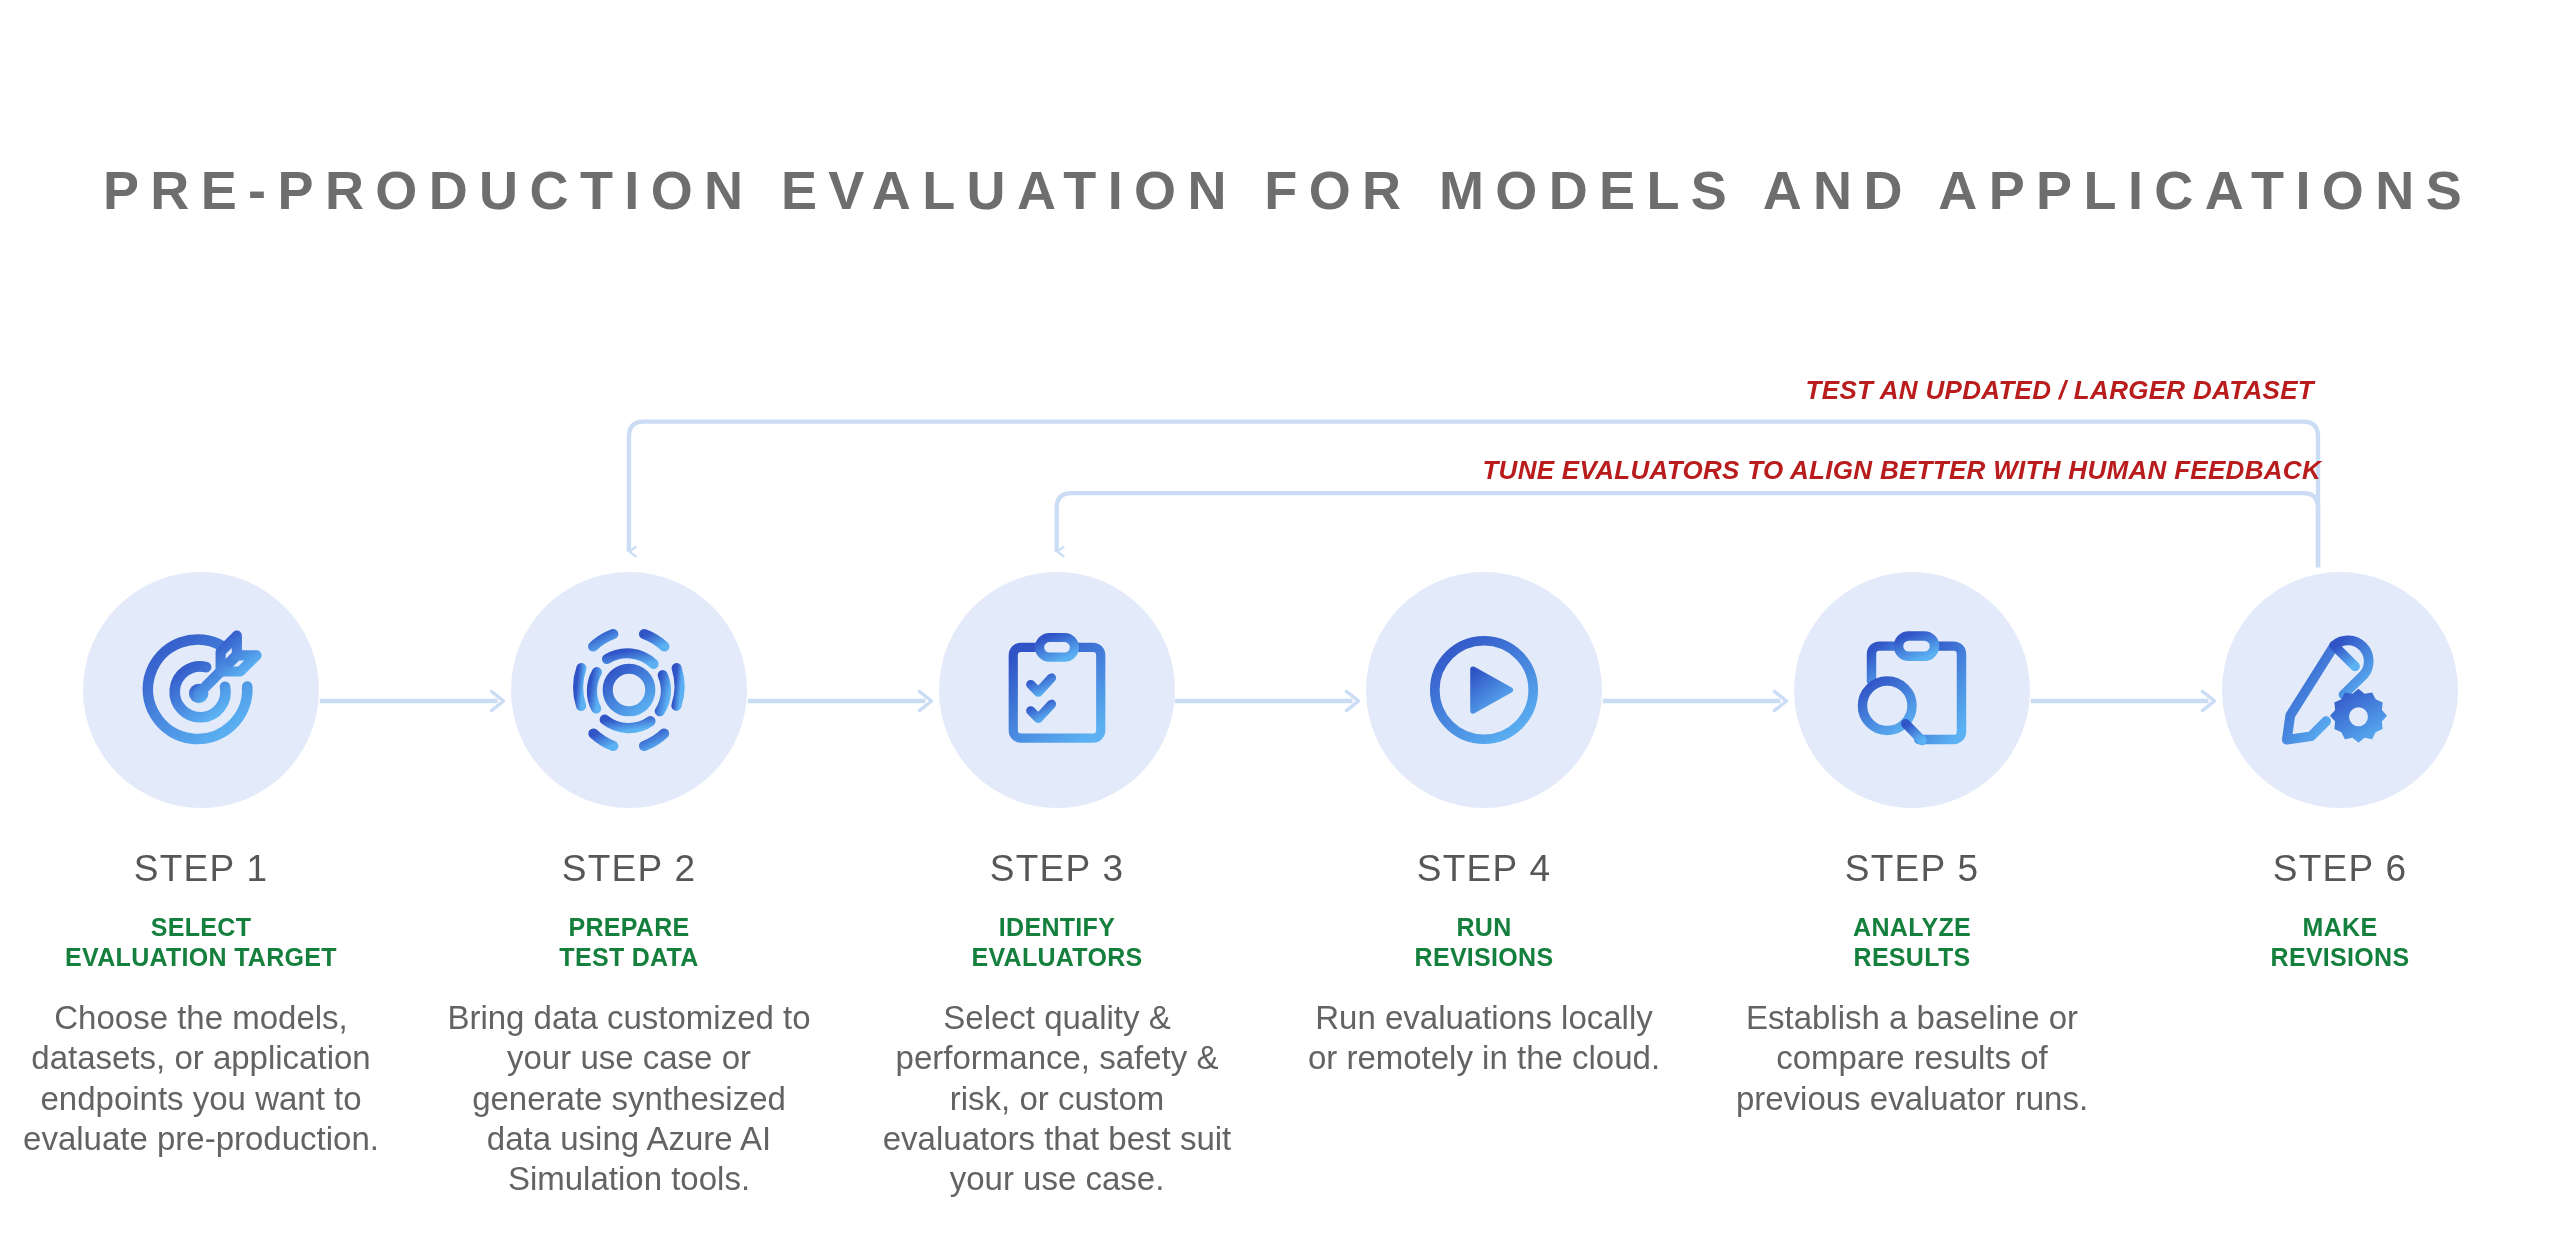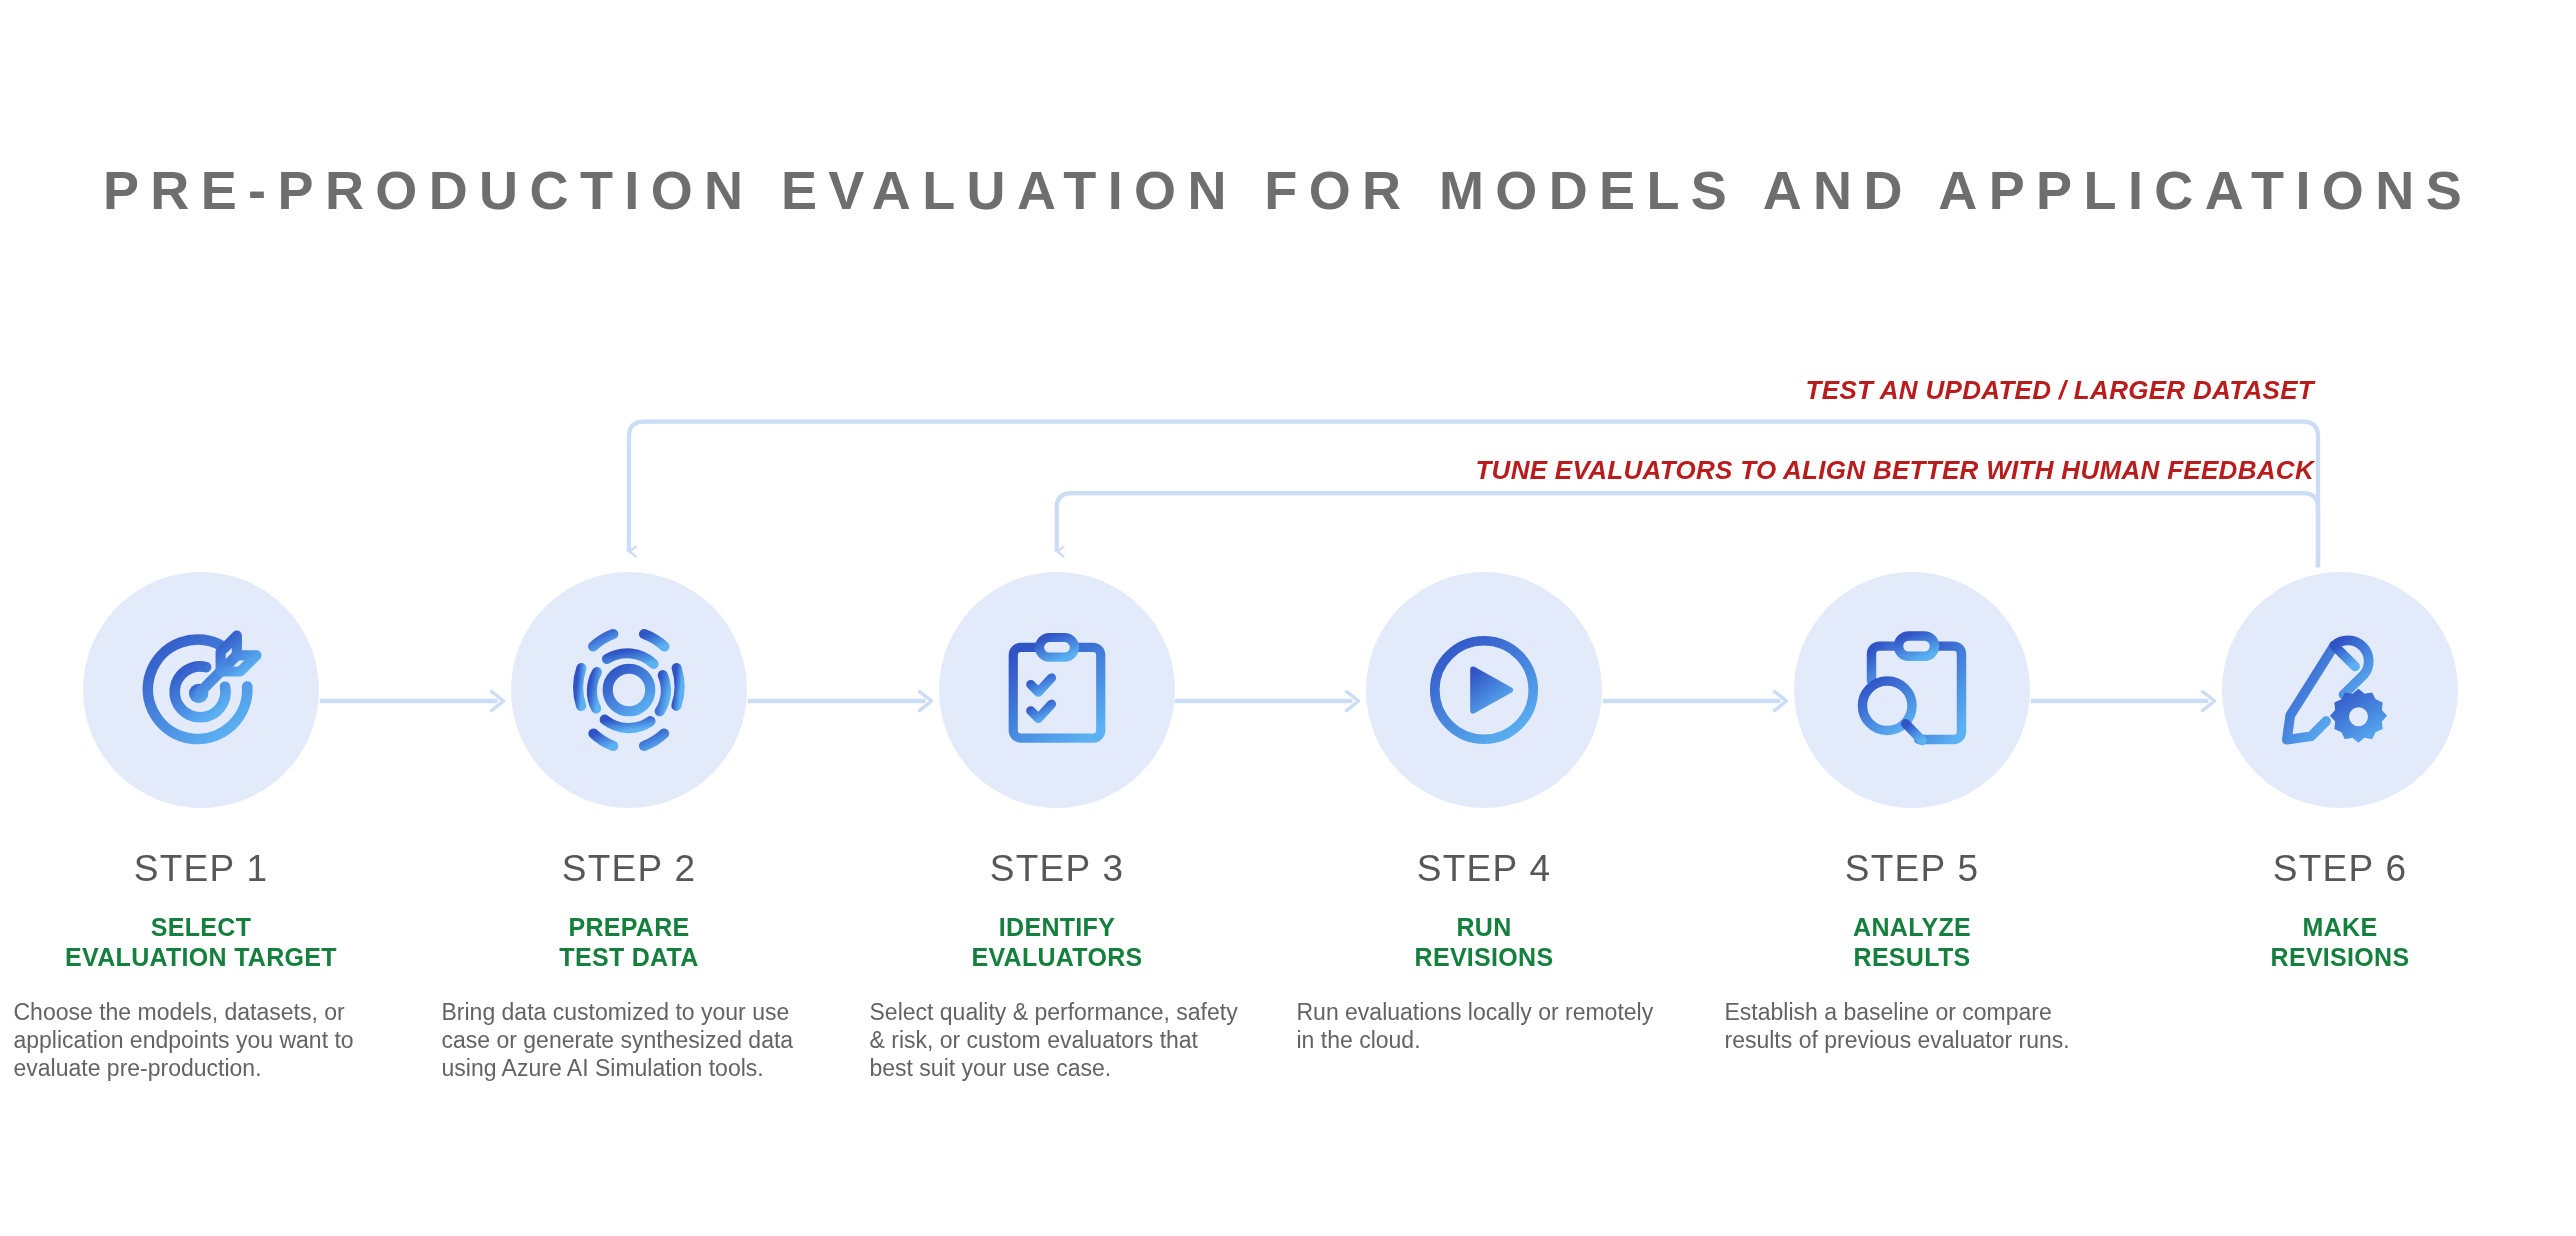--- a/index.html
+++ b/index.html
@@ -20,21 +20,21 @@
 
   
   .loop-layer{position:absolute;left:0;top:0;width:2576px;height:1236px;pointer-events:none;}
 
   
   .loop-label{
     position:absolute;font-size:26px;font-weight:bold;font-style:italic;
     color:#b91c1c;letter-spacing:0.3px;white-space:nowrap;text-align:right;
   }
   .loop-label.top{right:262px;top:375px;}
-  .loop-label.bottom{right:262px;top:455px;}
+  .loop-label.bottom{right:255px;top:455px;}
 
   
   .steps{position:absolute;left:0;top:0;width:2576px;height:1052px;}
   .step{
     position:absolute;top:572px;width:428px;margin-left:-214px;
     display:flex;flex-direction:column;align-items:center;
   }
   .circle{
     width:236px;height:236px;border-radius:50%;background:#e3eafa;
     display:flex;align-items:center;justify-content:center;flex:none;
@@ -43,22 +43,22 @@
 
   .step-num{
     margin-top:42px;font-size:37px;font-weight:400;color:#575757;
     letter-spacing:1.3px;line-height:1;white-space:nowrap;
   }
   .step-title{
     margin-top:26px;font-size:25px;font-weight:bold;color:#15803d;
     line-height:1.18;text-align:center;letter-spacing:0.3px;
   }
   .step-desc{
-    margin-top:26px;font-size:23px;font-weight:400;color:#636363;
-    line-height:1.22;width:375px;
+    margin-top:26px;font-size:33px;font-weight:400;color:#636363;
+    line-height:1.22;text-align:center;width:375px;
   }
 
   
   .conn{position:absolute;top:688px;height:26px;pointer-events:none;}
 </style>
 </head>
 <body>
 
 <div id="stage">
 

